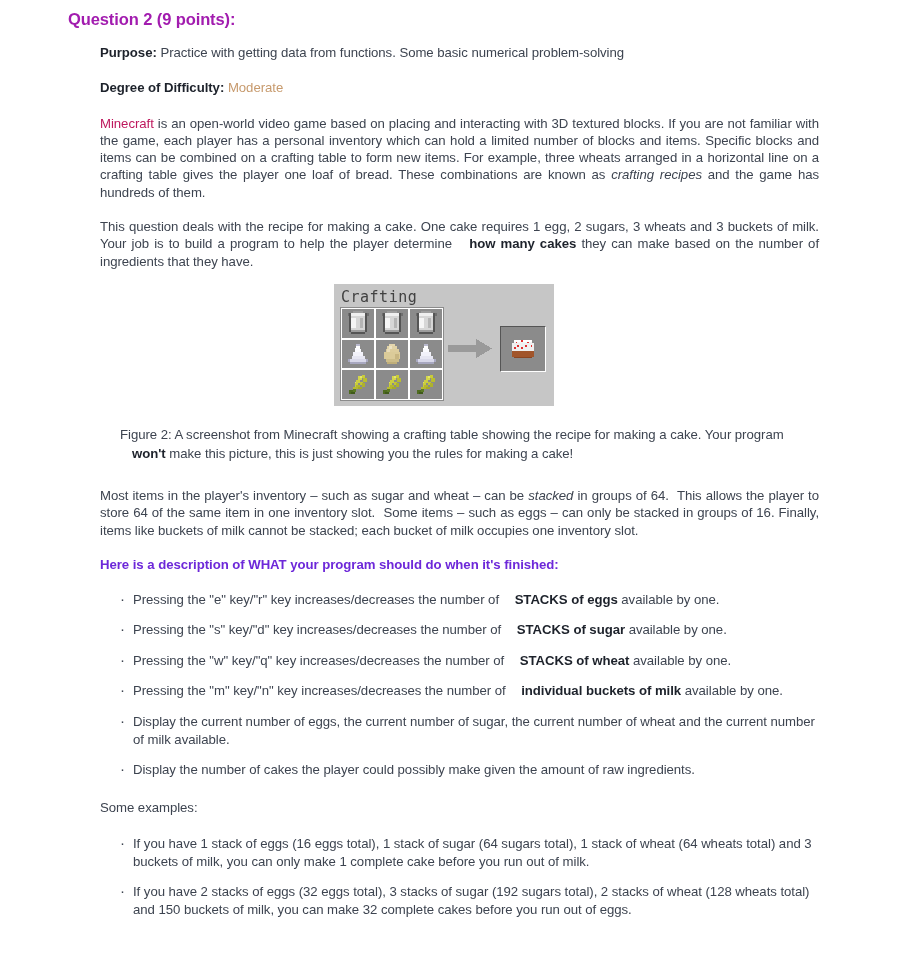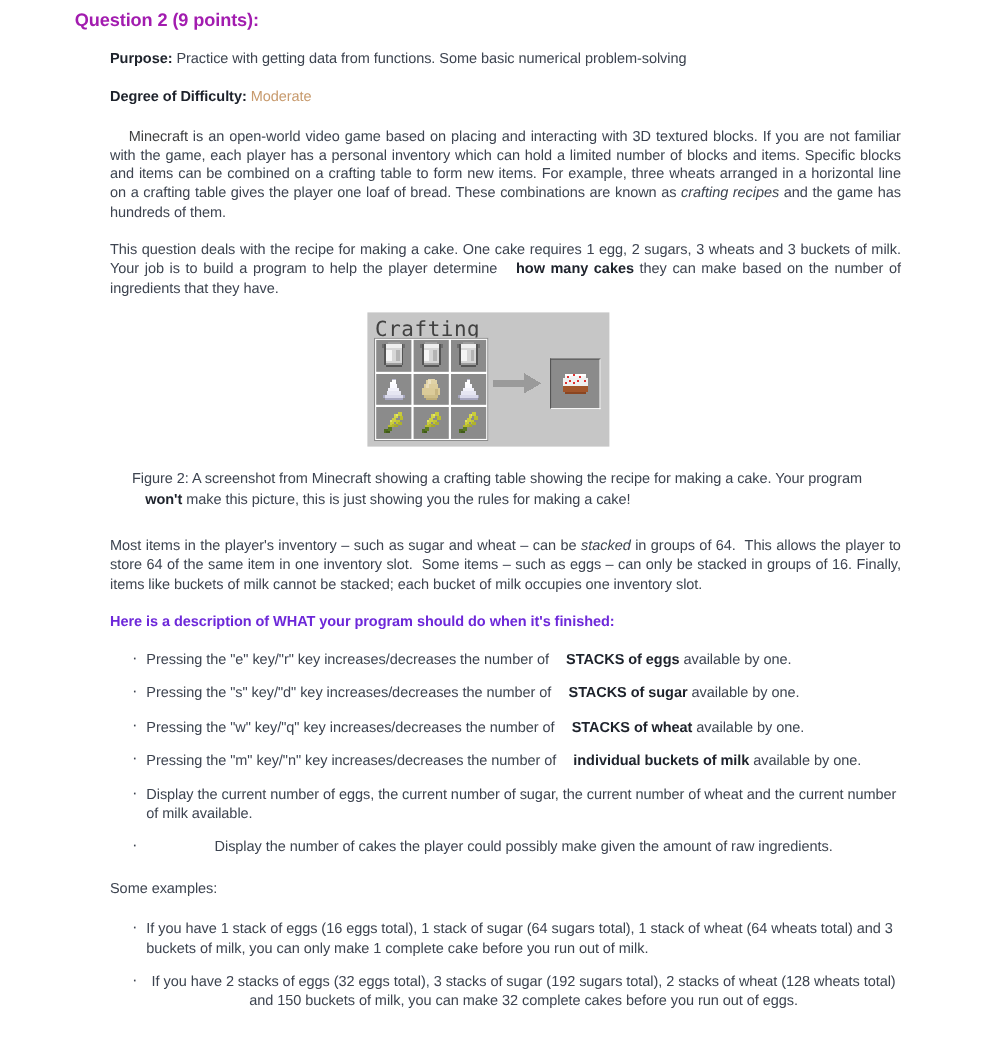--- a/index.html
+++ b/index.html
@@ -50,21 +50,21 @@
     color: #3d4450;
     letter-spacing: -0.05px;
   }
 
   .spacer-1 { height: 18px; }
   .spacer-2 { height: 18px; }
   .spacer-3 { height: 17px; }
 
   .lbl-bold { font-weight: bold; color: #1d222b; }
   .moderate { color: #c79a6d; text-align: center; }
-  .minecraft { color: #404040; margin-left: 17px; }
+  .minecraft { color: #be185d; }
   em.it { font-style: italic; }
   .strong { font-weight: bold; color: #1d222b; padding-left: 12px; }
 
   p.justify { text-align: justify; }
 
   
   .figure-wrap {
     position: absolute;
     left: 334px;
     top: 284px;
@@ -73,21 +73,21 @@
     width: 220px;
     height: 122px;
     background: #c6c6c6;
     position: relative;
     font-family: "DejaVu Sans Mono", monospace;
   }
   .craft-title {
     position: absolute;
     left: 7px;
     top: 4px;
-    font-size: 19px;
+    font-size: 15px;
     color: #414141;
     letter-spacing: 0.5px;
     font-family: "DejaVu Sans Mono", monospace;
   }
   .grid3 {
     position: absolute;
     left: 6px;
     top: 23px;
     width: 104px;
     height: 94px;
@@ -156,21 +156,21 @@
   }
   ul.bullets li {
     position: relative;
     padding-left: 33px;
     margin: 0 0 13px 0;
     font-size: 13.2px;
     line-height: 1.33;
     color: #3d4450;
     letter-spacing: -0.05px;
   }
-  ul.bullets li:last-child { margin-bottom: 0; text-align: center; }
+  ul.bullets li:last-child { margin-bottom: 0; }
   ul.bullets li::before {
     content: "\00B7";
     position: absolute;
     left: 20px;
     top: -2px;
     font-size: 15px;
     color: #3d4450;
   }
 
   .head-bold {

